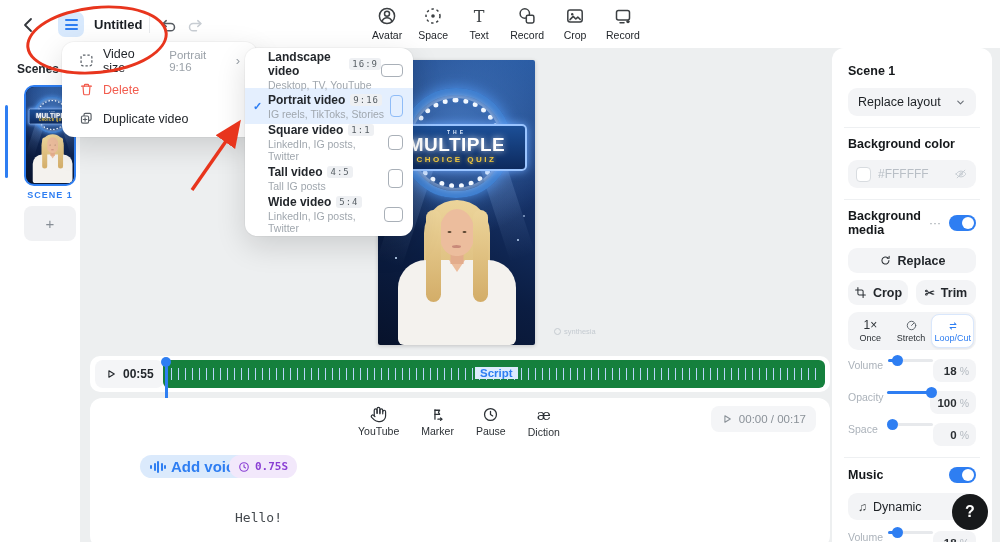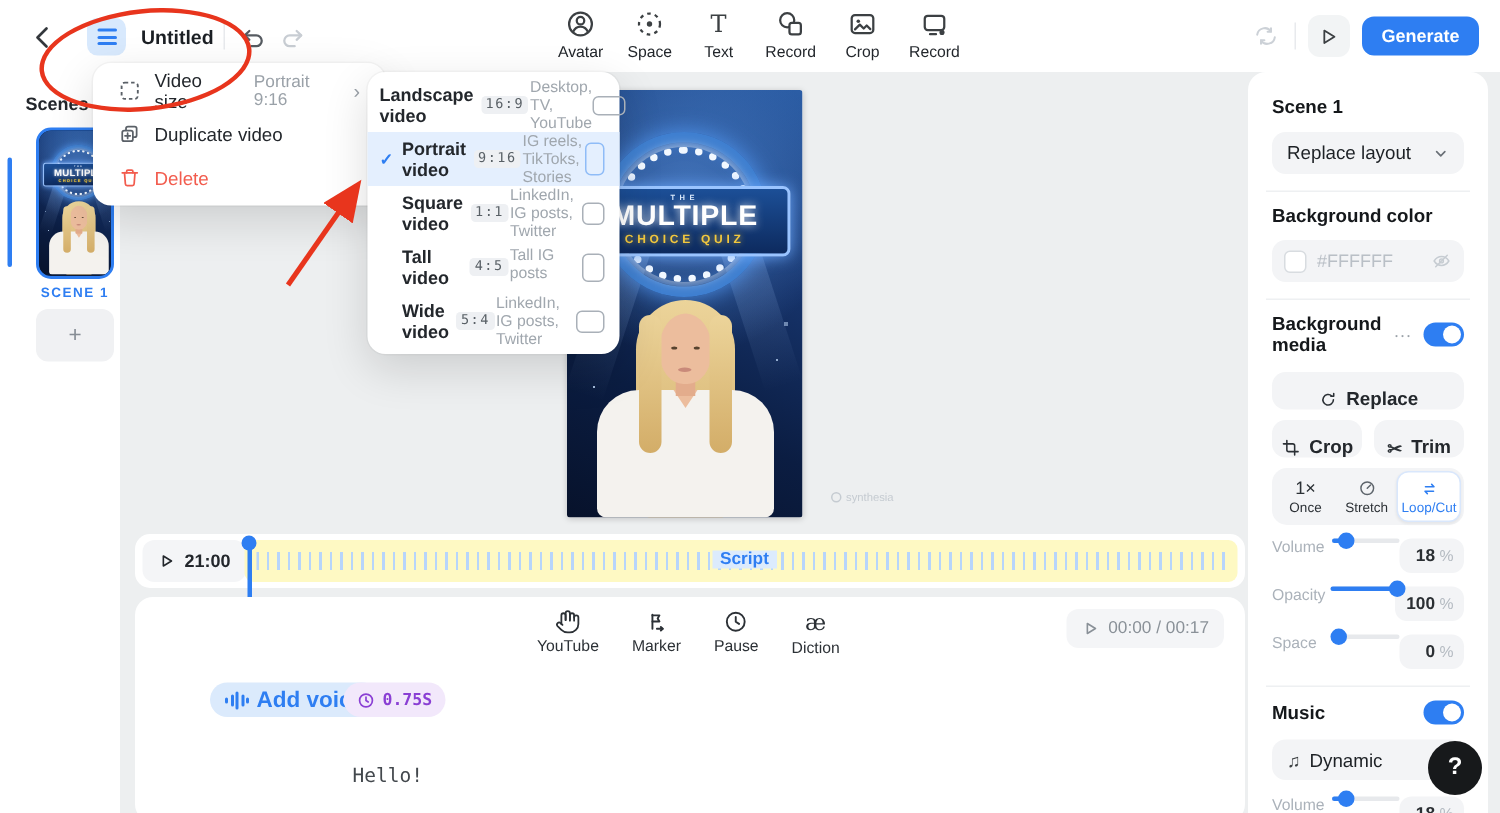--- a/index.html
+++ b/index.html
@@ -82,21 +82,21 @@
   .stage{position:absolute;left:378px;top:60px;z-index:1;border-radius:2px;overflow:hidden;
          box-shadow:0 1px 4px rgba(0,0,0,.18)}
   .watermark{position:absolute;left:554px;top:327px;z-index:1;display:flex;align-items:center;gap:3px;
              font-size:7.5px;color:#c5cbd1}
   .watermark i{width:7px;height:7px;border:1px solid #c5cbd1;border-radius:50%}
 
   
   .timeline{position:absolute;left:90px;top:356px;width:740px;height:36px;background:#fff;border-radius:10px;z-index:10}
   .time-pill{position:absolute;left:5px;top:4px;height:28px;padding:0 10px;border-radius:8px;background:#f4f5f7;
              display:flex;align-items:center;gap:6px;font-size:12px;font-weight:bold;color:#23272c;cursor:pointer}
-  .strip{position:absolute;left:73px;top:4px;width:662px;height:28px;border-radius:6px;background:#fef9c3;cursor:pointer}
+  .strip{position:absolute;left:73px;top:4px;width:662px;height:28px;border-radius:6px;background:#15803d;cursor:pointer}
   .ticks{position:absolute;left:8px;right:8px;top:8px;height:12px;
          background:repeating-linear-gradient(90deg,#b7d5fb 0 1.5px,transparent 1.5px 7px)}
   .script-lbl{position:absolute;left:312px;top:7px;background:#dcebfd;padding:0 5px;font-size:11.5px;
               font-weight:bold;color:#2e7ef2;cursor:pointer}
   .playhead-dot{position:absolute;left:71px;top:1px;width:10px;height:10px;border-radius:50%;background:#2e7ef2;z-index:3;cursor:grab}
   .playhead-line{position:absolute;left:75px;top:9px;width:2.5px;height:34px;border-radius:2px;background:#2e7ef2;z-index:3}
 
   
   .script-panel{position:absolute;left:90px;top:398px;width:740px;height:150px;background:#fff;
                 border-radius:12px;z-index:10}
@@ -119,21 +119,21 @@
              border-radius:12px 12px 0 0;padding:16px 16px 0;z-index:10;font-size:12.5px}
   .sec-title{font-size:12.5px;font-weight:bold;color:#15181b}
   .ctl{height:28px;border-radius:9px;background:#f3f4f6;display:flex;align-items:center;padding:0 10px;cursor:pointer}
   .ctl .grow{flex:1}
   .hr{border-top:1px solid #eef0f2;margin:11px -4px 9px}
   .row{display:flex;align-items:center}
   .swatch{width:15px;height:15px;border-radius:4px;background:#fff;border:1px solid #d8dce0}
   .hexval{color:#b9bfc6;font-size:12px;margin-left:7px}
   .toggle{width:27px;height:16px;border-radius:8px;background:#2e7ef2;position:relative;cursor:pointer;flex:none}
   .toggle i{position:absolute;right:2px;top:2px;width:12px;height:12px;border-radius:50%;background:#fff}
-  .btn{height:25px;border-radius:9px;background:#f3f4f6;display:flex;align-items:flex-end;justify-content:center;
+  .btn{height:25px;border-radius:9px;background:#f3f4f6;display:flex;align-items:center;justify-content:center;
        gap:6px;font-weight:bold;font-size:12.5px;color:#23272c;cursor:pointer;border:none}
   .seg-wrap{height:38px;border-radius:10px;background:#f3f4f6;padding:2px;display:flex;margin-top:7px}
   .seg{flex:1;display:flex;flex-direction:column;align-items:center;justify-content:center;gap:1px;cursor:pointer}
   .seg .top{font-size:12px;color:#2c3136;line-height:13px}
   .seg .lbl{font-size:9px;color:#2c3136}
   .seg.on{background:#fff;border:1px solid #d9e7fc;border-radius:8px;box-shadow:0 1px 2px rgba(0,0,0,.06)}
   .seg.on .lbl{color:#2e7ef2}
   .sld-row{display:flex;align-items:flex-start;margin-top:9px}
   .sld-row .lbl{width:44px;font-size:10.5px;color:#abb2ba}
   .track{position:relative;width:50px;height:3px;border-radius:2px;background:#e7e9ec;cursor:pointer}
@@ -156,21 +156,21 @@
           color:#23272c;font-weight:500;cursor:pointer}
   .m-item .right{margin-left:auto;display:flex;align-items:center;gap:4px;font-size:11.5px;color:#9aa1a8;font-weight:normal}
   .m-item.danger{color:#f25c4e}
   .chev{font-size:13px;color:#9aa1a8;line-height:1}
 
   .submenu{position:absolute;left:245px;top:48px;width:168px;background:#fff;border-radius:12px;z-index:50;
            padding:4px 0;box-shadow:0 10px 30px rgba(0,0,0,.14),0 0 0 1px rgba(0,0,0,.03)}
   .s-item{height:36px;display:flex;align-items:center;padding:0 10px 0 8px;cursor:pointer}
   .s-item.sel{background:#e4effe}
   .s-item .ck{width:15px;font-size:11px;font-weight:bold;color:#2e7ef2}
-  .s-item .body{flex:1;display:flex;gap:1px}
+  .s-item .body{flex:1;display:flex;flex-direction:column;gap:1px}
   .s-item .l1{display:flex;align-items:center;gap:5px}
   .s-item .name{font-size:12px;font-weight:bold;color:#23272c}
   .ratio-chip{font-family:"DejaVu Sans Mono",monospace;font-size:9px;letter-spacing:1px;color:#596066;
               background:#eef0f3;border-radius:3px;padding:1px 3px}
   .s-item .desc{font-size:10.5px;color:#a0a7ae}
   .arbox{border:1.6px solid #a9b0b8;border-radius:4px;flex:none}
   .ar-169{width:22px;height:13px}
   .ar-916{width:13px;height:22px;border-color:#8fbcf7}
   .ar-11{width:15px;height:15px}
   .ar-45{width:15px;height:19px}
@@ -252,37 +252,20 @@
       <div class="tool">
         <svg width="20" height="20" viewBox="0 0 20 20" fill="none" stroke="#3c4043" stroke-width="1.5" stroke-linecap="round" stroke-linejoin="round">
             <rect x="3.5" y="4.5" width="13" height="9.5" rx="2"></rect>
             <path d="M7 16.8h4"></path>
             <circle cx="15" cy="15.6" r="1.7" fill="#3c4043" stroke="none"></circle>
           </svg>
         <span class="lbl">Record</span>
       </div>
     </div>
 
-    <div class="rightgrp">
-      <div class="iconbtn" style="width:22px;height:22px">
-        <svg width="18" height="18" viewBox="0 0 20 20" fill="none" stroke="#ccd1d7" stroke-width="1.5" stroke-linecap="round" stroke-linejoin="round">
-            <path d="M3.5 9a5.6 5.6 0 0 1 10.2-2.3"></path>
-            <path d="M13.7 4.3v2.5h-2.5"></path>
-            <path d="M16.5 11a5.6 5.6 0 0 1-10.2 2.3"></path>
-            <path d="M6.3 15.7v-2.5h2.5"></path>
-          </svg>
-      </div>
-      <div class="vsep" style="position:static;height:18px"></div>
-      <div class="playbtn">
-        <svg width="15" height="15" viewBox="0 0 20 20" fill="none" stroke="#3c4043" stroke-width="1.6" stroke-linejoin="round">
-            <path d="M6.5 4.5l9 5.5-9 5.5z"></path>
-          </svg>
-      </div>
-      <button class="generate">Generate</button>
-    </div>
   </header>
 
   <aside class="scenes">
     <h3>Scenes</h3>
     <div class="sel-bar"></div>
     <div class="thumb">
       <div class="art-clip">
         <div class="video-art" style="transform:scale(.337);transform-origin:0 0">
           <div class="beam b1"></div>
             <div class="beam b2"></div>
@@ -338,21 +321,21 @@
   <div class="watermark">
     <i></i>
     <span>synthesia</span>
   </div>
 
   <div class="timeline">
     <div class="time-pill">
       <svg width="12" height="12" viewBox="0 0 20 20" fill="none" stroke="#23272c" stroke-width="1.8" stroke-linejoin="round">
           <path d="M6.5 4.5l9 5.5-9 5.5z"></path>
         </svg>
-      <span>21:00</span>
+      <span>00:55</span>
     </div>
     <div class="strip">
       <div class="ticks"></div>
       <span class="script-lbl">Script</span>
     </div>
     <div class="playhead-dot"></div>
     <div class="playhead-line"></div>
   </div>
 
   <section class="script-panel">
@@ -557,35 +540,35 @@
     <div class="m-item">
       <svg width="15" height="15" viewBox="0 0 18 18" fill="none" stroke="#5a6067" stroke-width="1.5">
           <rect x="2.5" y="2.5" width="13" height="13" rx="2.5" stroke-dasharray="2.8 2.3"></rect>
         </svg>
       <span>Video size</span>
       <span class="right">
         <span>Portrait 9:16</span>
         <span class="chev">›</span>
       </span>
     </div>
+    <div class="m-item danger">
+      <svg width="15" height="15" viewBox="0 0 18 18" fill="none" stroke="#f25c4e" stroke-width="1.4" stroke-linecap="round" stroke-linejoin="round">
+          <path d="M3 5h12"></path>
+          <path d="M6.5 5V3.8a1 1 0 0 1 1-1h3a1 1 0 0 1 1 1V5"></path>
+          <path d="M4.8 5l.7 9a1.4 1.4 0 0 0 1.4 1.3h4.2a1.4 1.4 0 0 0 1.4-1.3l.7-9"></path>
+        </svg>
+      <span>Delete</span>
+    </div>
     <div class="m-item">
       <svg width="15" height="15" viewBox="0 0 18 18" fill="none" stroke="#5a6067" stroke-width="1.4" stroke-linecap="round">
           <rect x="6" y="2.8" width="8.5" height="8.5" rx="1.6"></rect>
           <rect x="3" y="6" width="8.5" height="8.5" rx="1.6" fill="#fff"></rect>
           <path d="M5.2 10.2h4.2M7.3 8.1v4.2"></path>
         </svg>
       <span>Duplicate video</span>
-    </div>
-    <div class="m-item danger">
-      <svg width="15" height="15" viewBox="0 0 18 18" fill="none" stroke="#f25c4e" stroke-width="1.4" stroke-linecap="round" stroke-linejoin="round">
-          <path d="M3 5h12"></path>
-          <path d="M6.5 5V3.8a1 1 0 0 1 1-1h3a1 1 0 0 1 1 1V5"></path>
-          <path d="M4.8 5l.7 9a1.4 1.4 0 0 0 1.4 1.3h4.2a1.4 1.4 0 0 0 1.4-1.3l.7-9"></path>
-        </svg>
-      <span>Delete</span>
     </div>
   </div>
 
   <div class="submenu">
     <div class="s-item">
       <span class="ck"></span>
       <span class="body">
         <span class="l1">
             <span class="name">Landscape video</span>
         <span class="ratio-chip">16:9</span>

